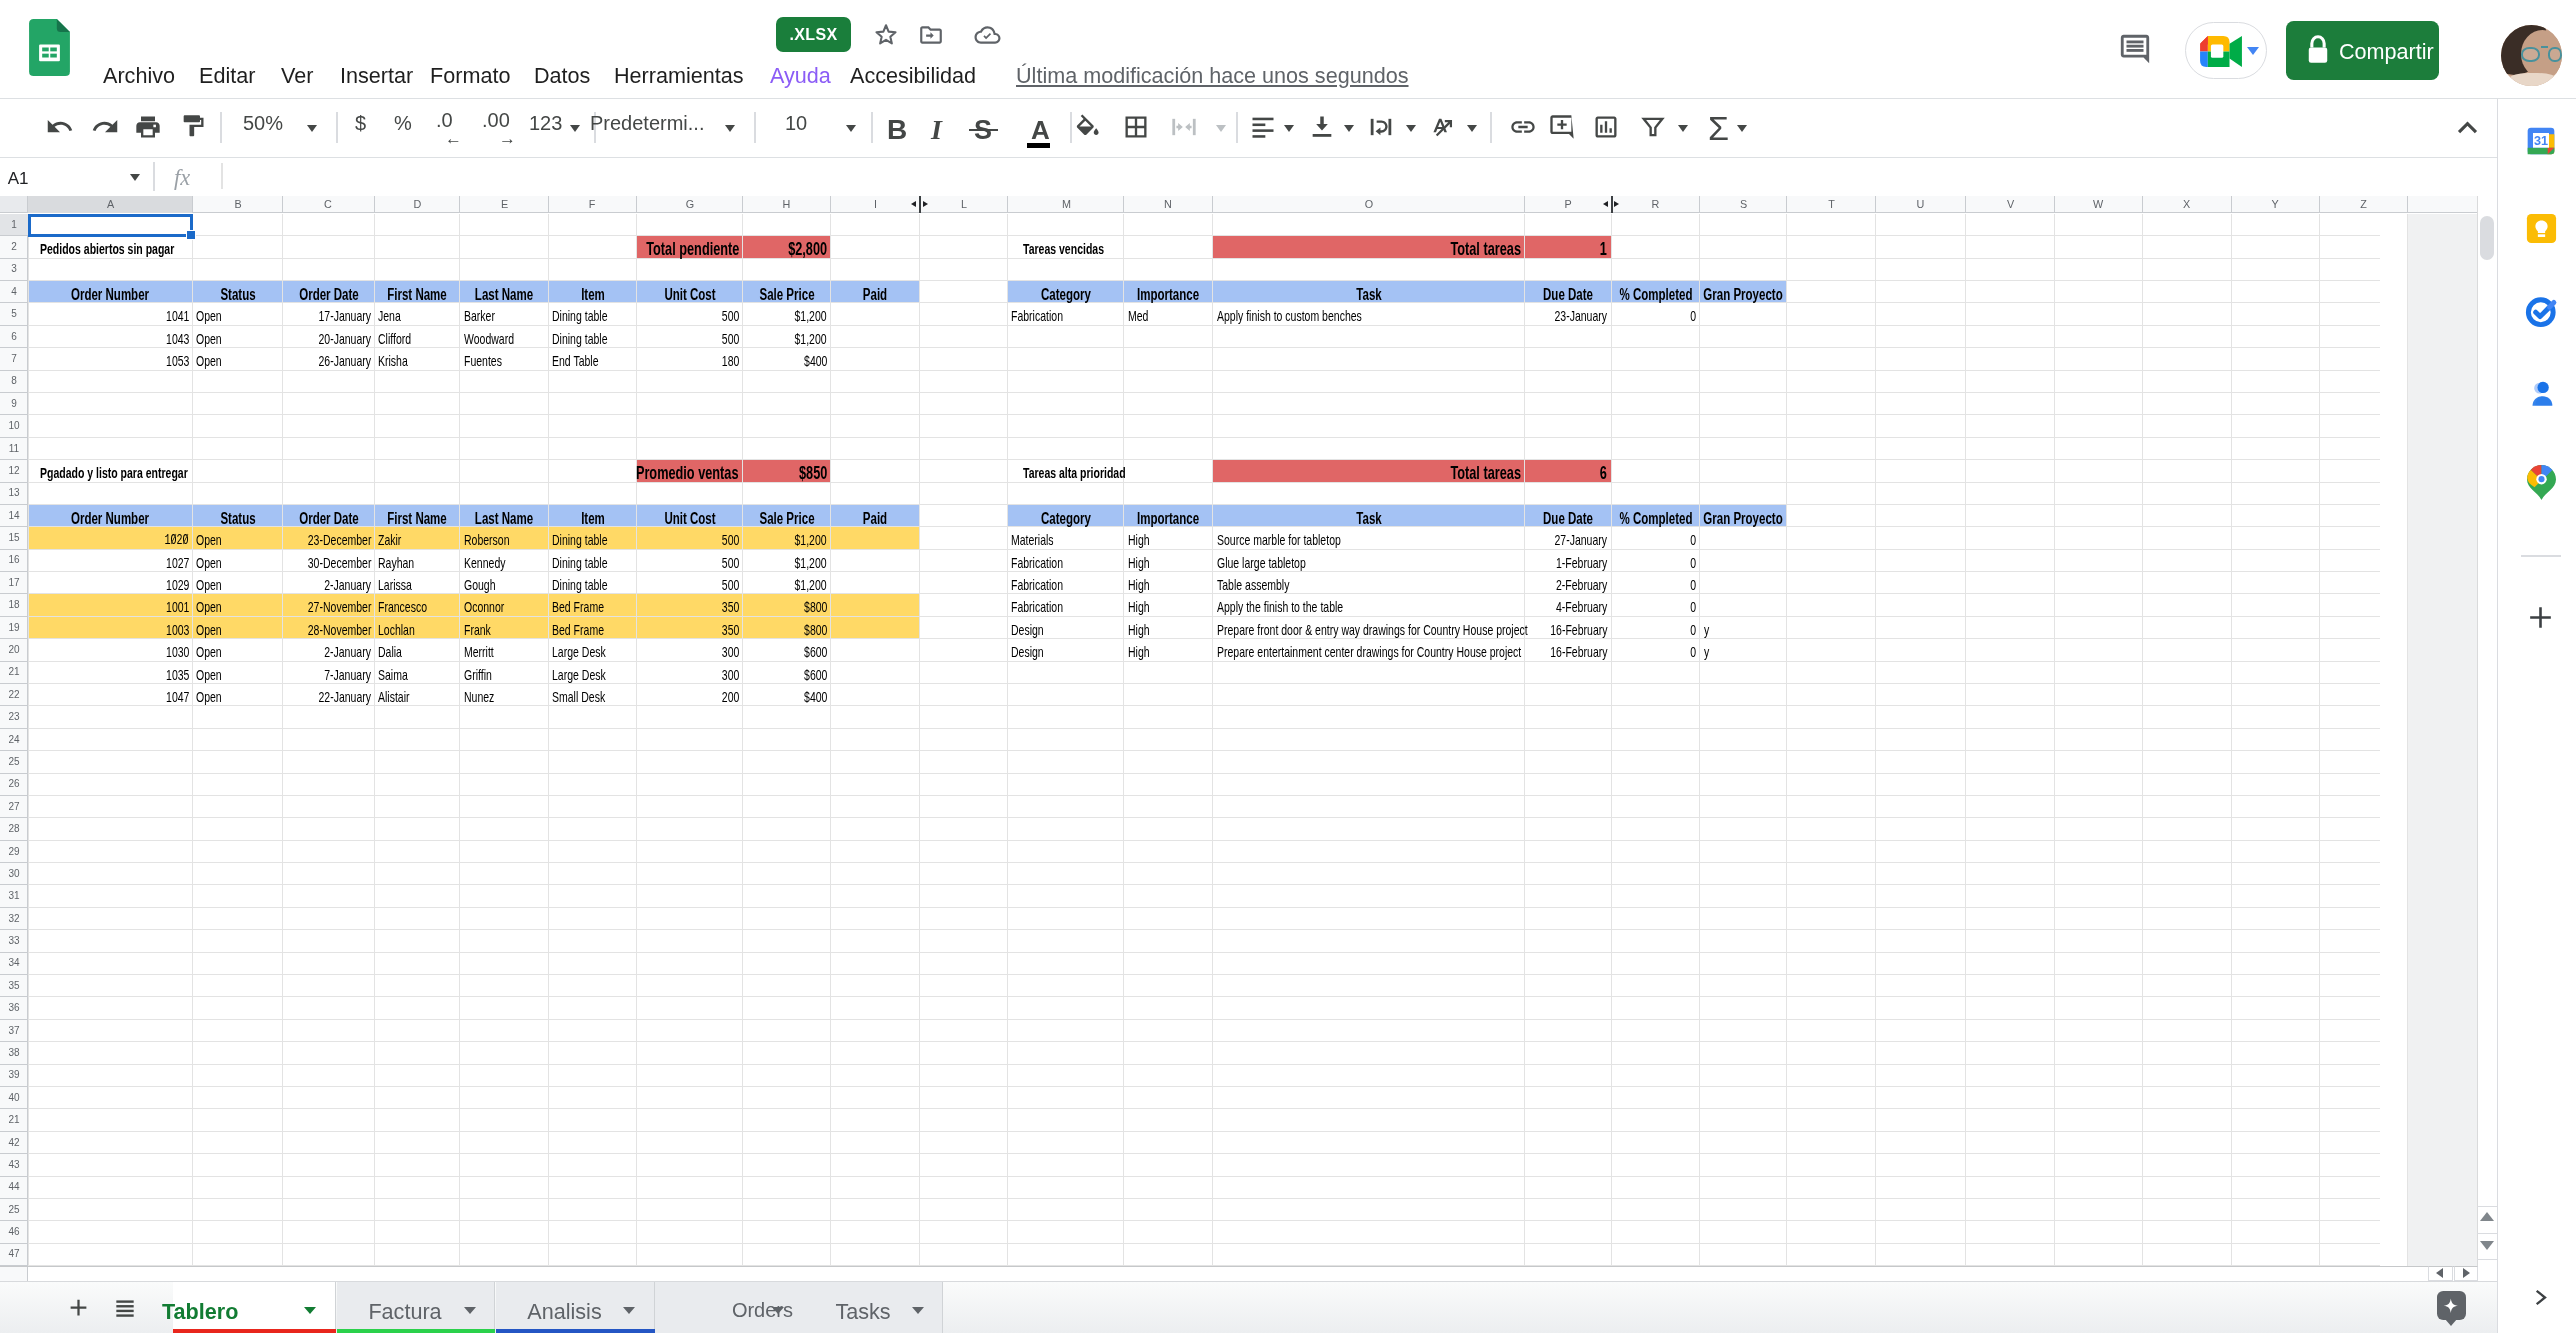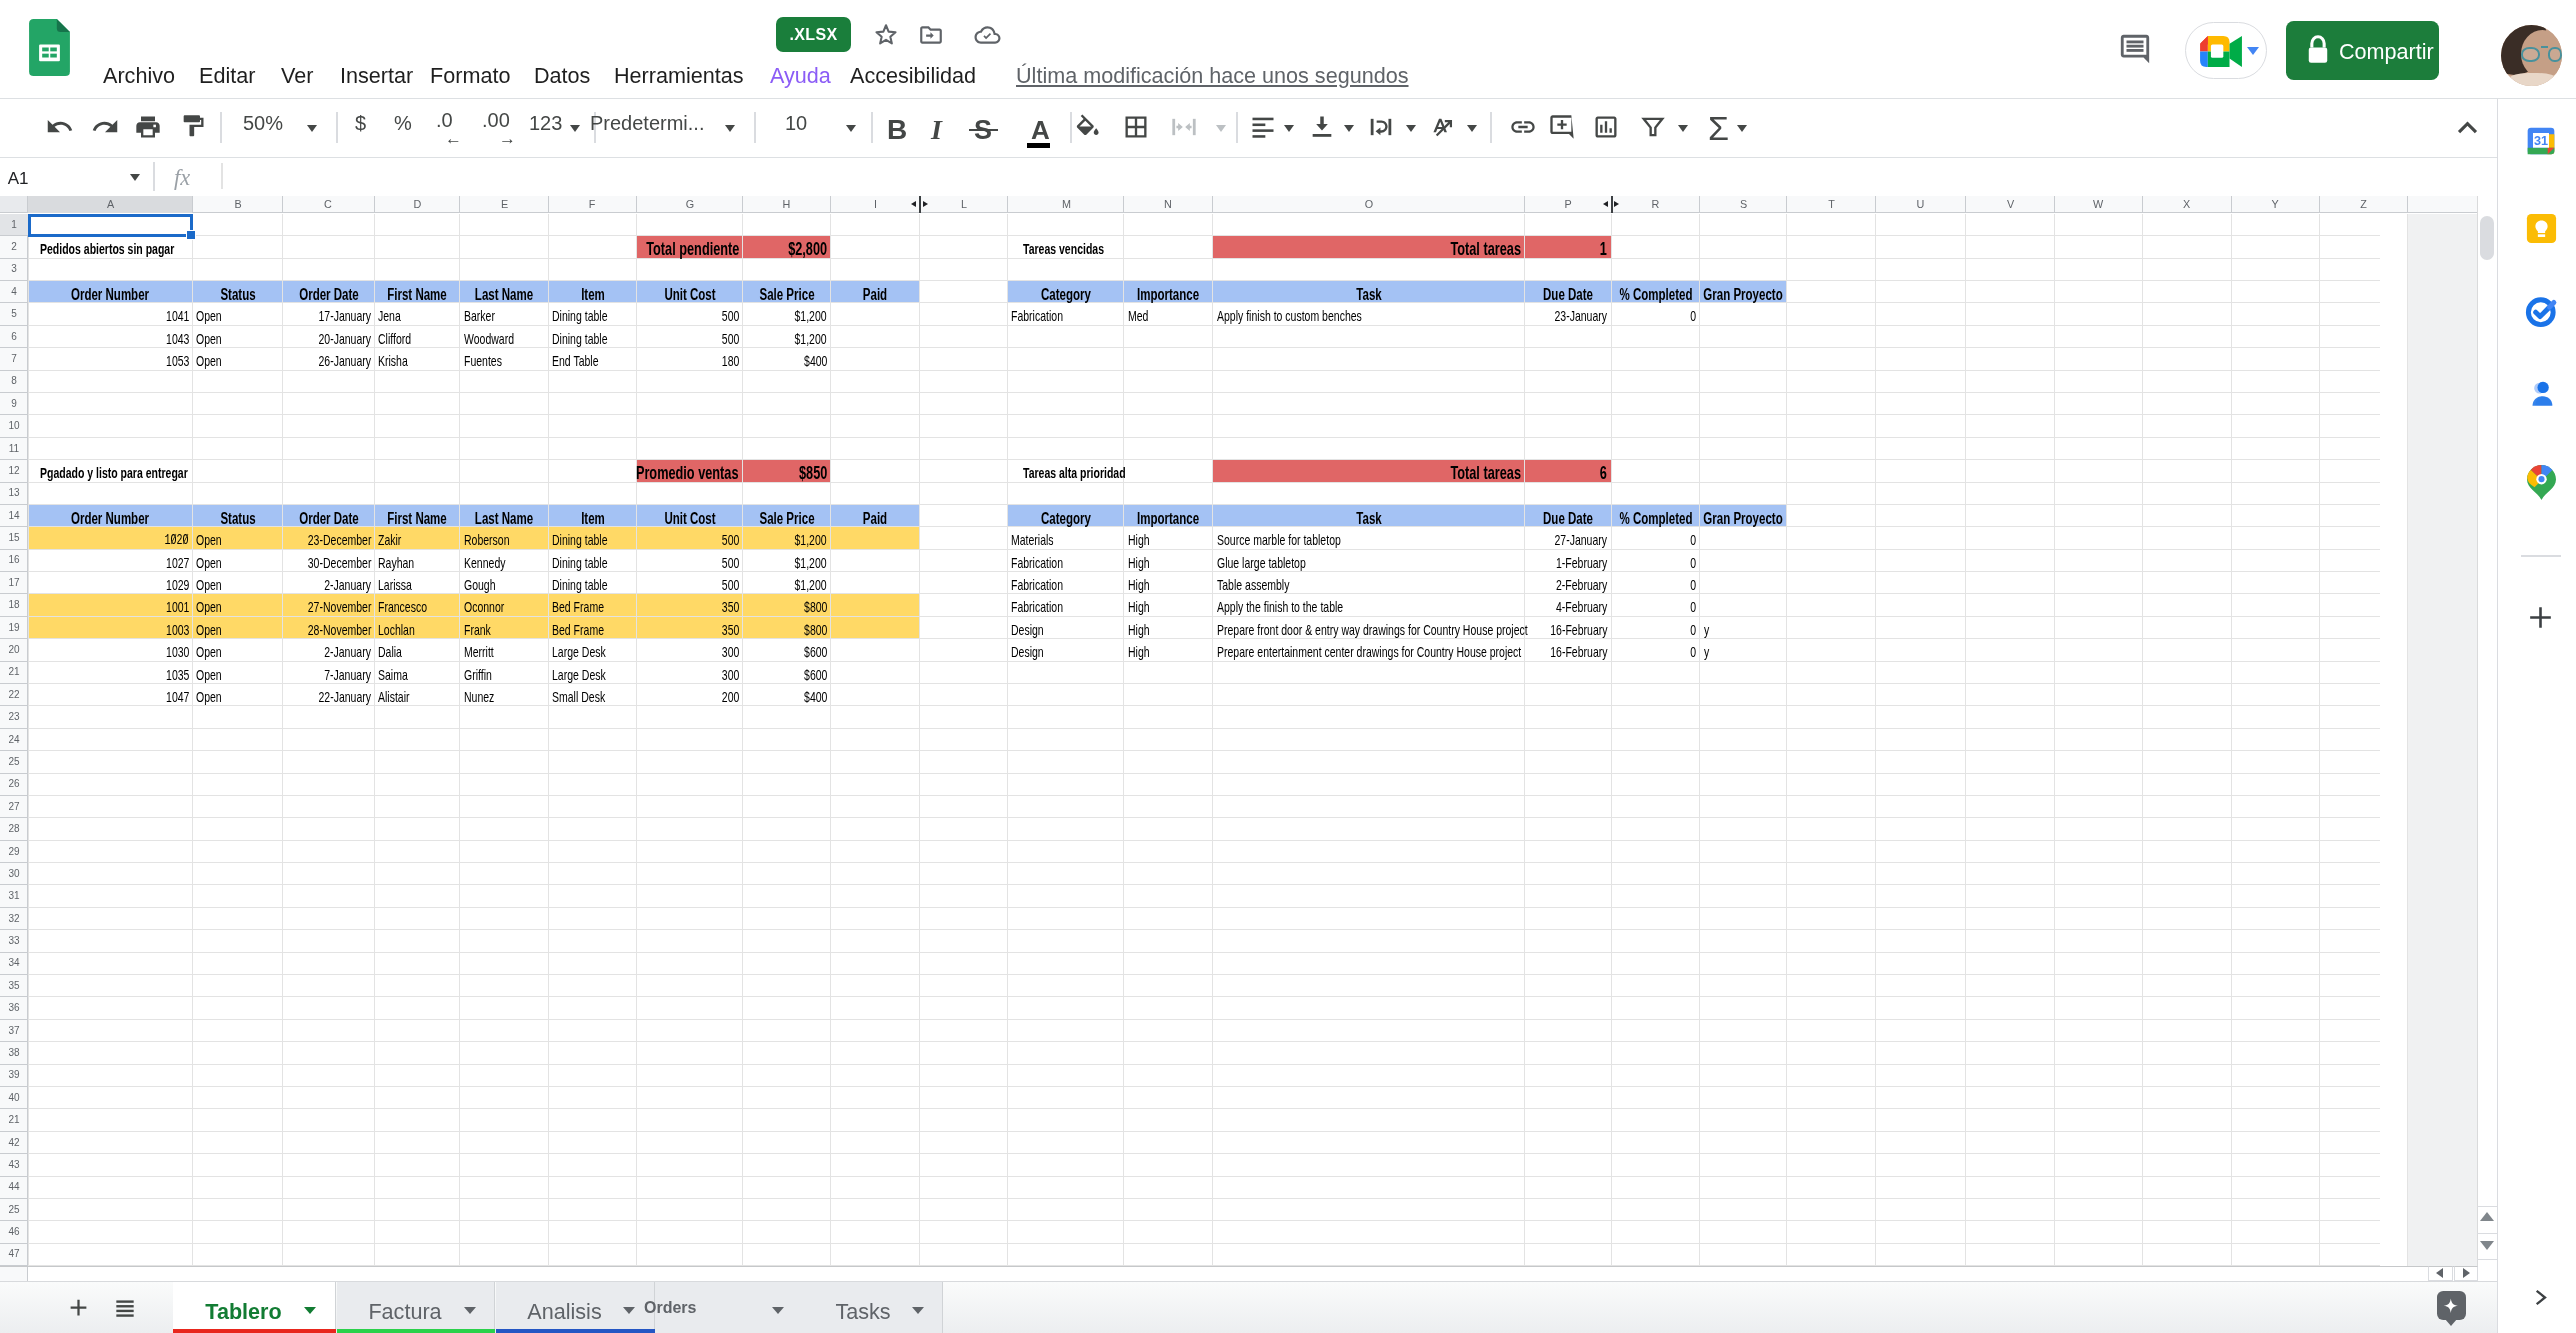--- a/index.html
+++ b/index.html
@@ -616,32 +616,32 @@
 <svg class="abs" style="left:112px;top:1295px" width="26" height="26" viewBox="0 0 24 24">
       <g fill="#444746">
 <rect x="4" y="5" width="16" height="2.2"></rect>
         <rect x="4" y="9.3" width="16" height="2.2"></rect>
         <rect x="4" y="13.6" width="16" height="2.2"></rect>
         <rect x="4" y="17.9" width="16" height="2.2"></rect>
       </g>
     </svg>
 <div class="abs" style="left:173px;top:1282px;width:163px;height:52px;background:#fff;border-right:0.8px solid #d0d3d6"></div>
 <div class="abs" style="left:173px;top:1329px;width:163px;height:4.6px;background:#e8261d"></div>
-<div class="txt" style="left:162px;top:1299px;width:163px;text-align:center;font-size:21.6px;color:#127c33;font-weight:600">Tablero</div>
+<div class="txt" style="left:162px;top:1299px;width:163px;text-align:left;font-size:21.6px;color:#127c33;font-weight:600">Tablero</div>
 <div class="abs" style="left:304px;top:1307px;width:0;height:0;border-left:6.2px solid transparent;border-right:6.2px solid transparent;border-top:7.7px solid #127c33"></div>
 <div class="abs" style="left:337px;top:1282px;width:158px;height:52px;background:#e9ebee;border-right:0.8px solid #d0d3d6"></div>
 <div class="abs" style="left:337px;top:1329px;width:158px;height:4.6px;background:#2ad14b"></div>
 <div class="txt" style="left:326px;top:1299px;width:158px;text-align:center;font-size:21.6px;color:#5f6368;font-weight:500">Factura</div>
 <div class="abs" style="left:464px;top:1307px;width:0;height:0;border-left:6.2px solid transparent;border-right:6.2px solid transparent;border-top:7.7px solid #5f6368"></div>
 <div class="abs" style="left:496px;top:1282px;width:159px;height:52px;background:#e9ebee;border-right:0.8px solid #d0d3d6"></div>
 <div class="abs" style="left:496px;top:1329px;width:159px;height:4.6px;background:#2456c4"></div>
 <div class="txt" style="left:485px;top:1299px;width:159px;text-align:center;font-size:21.6px;color:#5f6368;font-weight:500">Analisis</div>
 <div class="abs" style="left:623px;top:1307px;width:0;height:0;border-left:6.2px solid transparent;border-right:6.2px solid transparent;border-top:7.7px solid #5f6368"></div>
 <div class="abs" style="left:655px;top:1282px;width:149px;height:52px;background:#e9ebee;border-right:0.8px solid #d0d3d6"></div>
-<div class="txt" style="left:644px;top:1299px;width:149px;text-align:left;font-size:16px;color:#5f6368;font-weight:700">Orders</div>
+<div class="txt" style="left:644px;top:1299px;width:149px;text-align:right;font-size:20px;color:#5f6368;font-weight:400">Orders</div>
 <div class="abs" style="left:772px;top:1307px;width:0;height:0;border-left:6.2px solid transparent;border-right:6.2px solid transparent;border-top:7.7px solid #5f6368"></div>
 <div class="abs" style="left:803px;top:1282px;width:140px;height:52px;background:#e9ebee;border-right:0.8px solid #d0d3d6"></div>
 <div class="txt" style="left:793px;top:1299px;width:140px;text-align:center;font-size:21.6px;color:#5f6368;font-weight:500">Tasks</div>
 <div class="abs" style="left:912px;top:1307px;width:0;height:0;border-left:6.2px solid transparent;border-right:6.2px solid transparent;border-top:7.7px solid #5f6368"></div>
 <div class="abs" style="left:2437px;top:1291px;width:29px;height:29px;background:#5f6368;border-radius:6.2px"></div>
 <div class="abs" style="left:2445px;top:1319px;width:0;height:0;border-left:6.2px solid transparent;border-right:6.2px solid transparent;border-top:7px solid #5f6368"></div>
 <svg class="abs" style="left:2440px;top:1295px" width="21.6" height="21.6" viewBox="0 0 24 24">
       <path d="M12 2 C12.8 7.5 14.5 9.2 20 10 C14.5 10.8 12.8 12.5 12 18 C11.2 12.5 9.5 10.8 4 10 C9.5 9.2 11.2 7.5 12 2 Z" fill="#fff" transform="translate(0,2)"></path>
     </svg>
 <div class="abs" style="left:2497px;top:99px;width:79px;height:1235px;background:#fff;border-left:1.5px solid #dadce0"></div>

